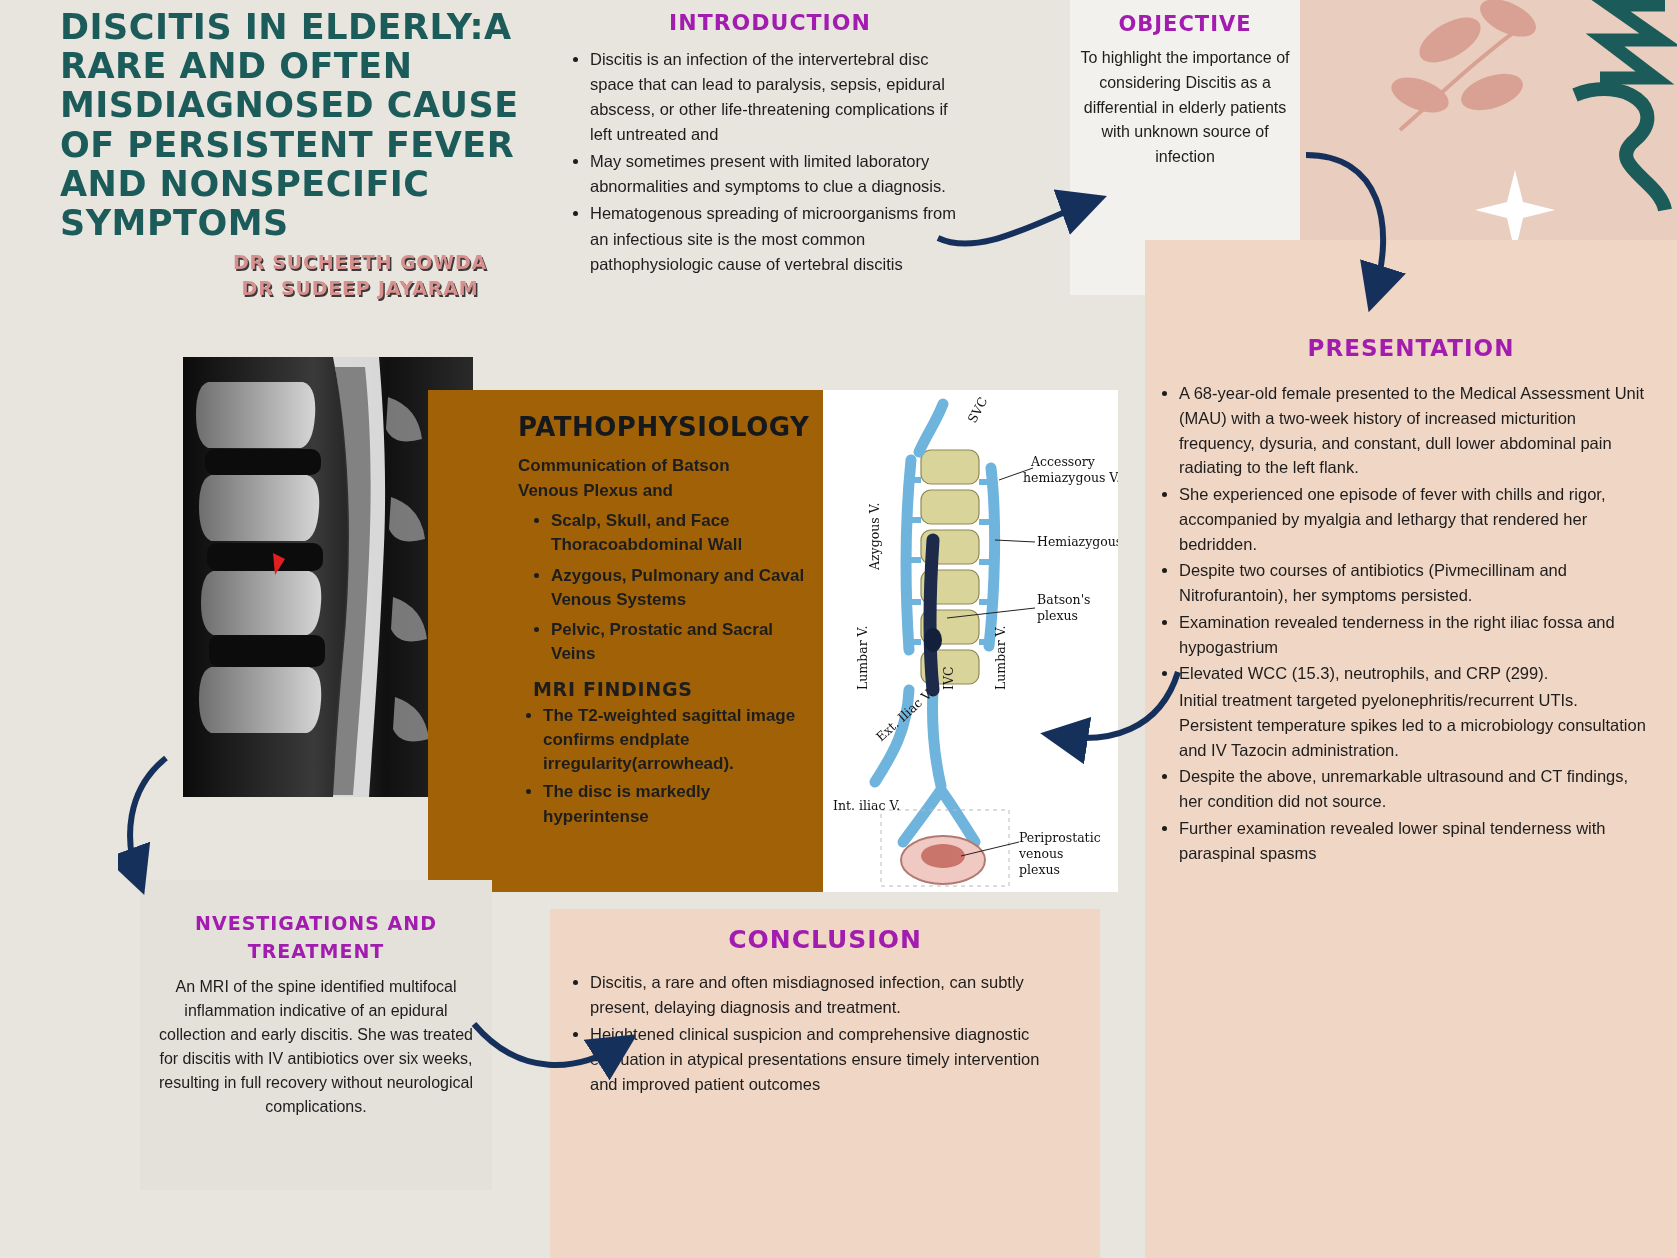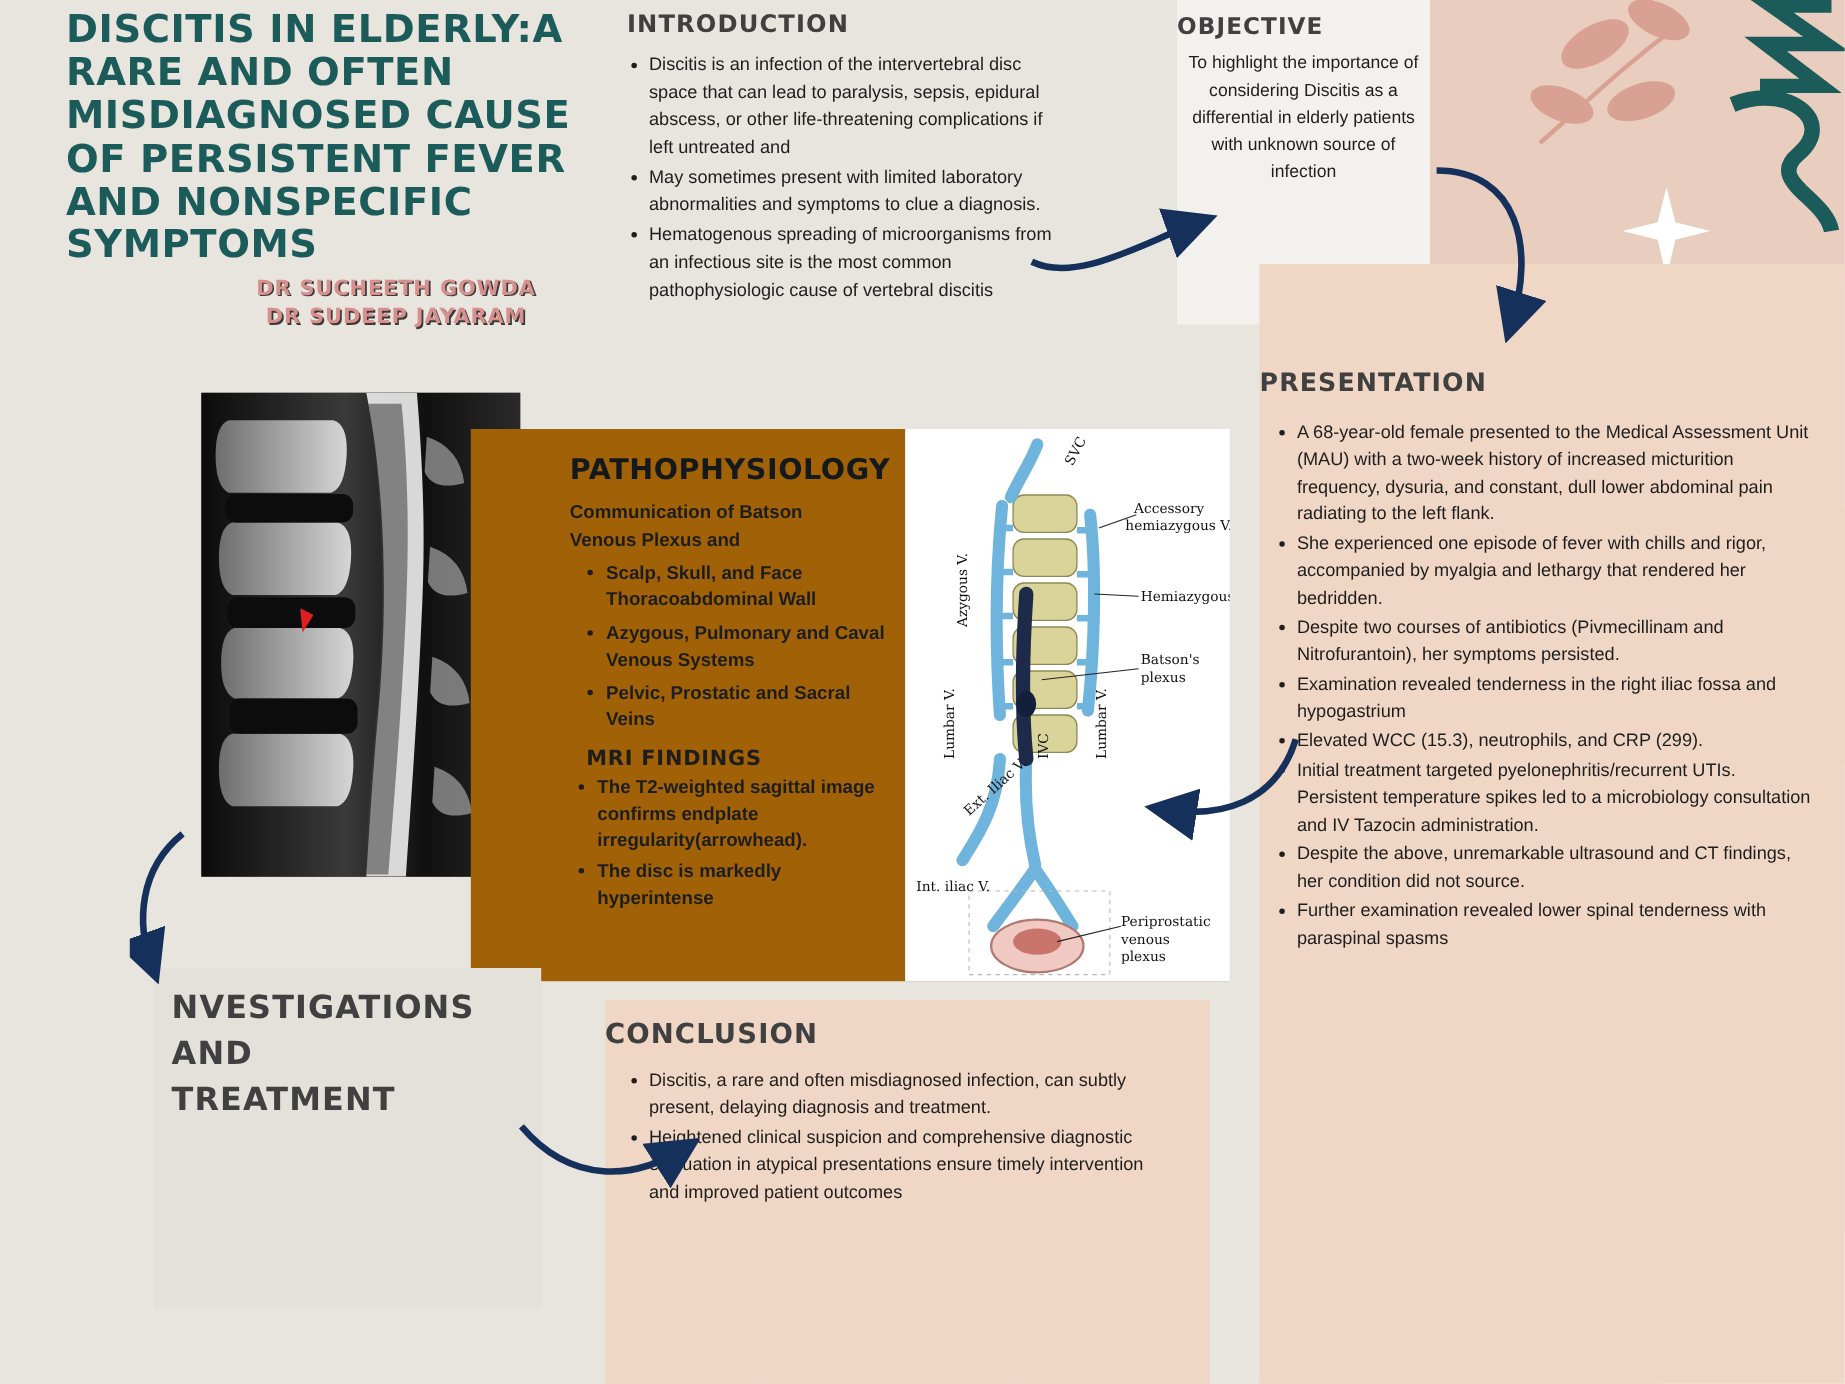--- a/index.html
+++ b/index.html
@@ -42,21 +42,22 @@
     text-shadow:1.5px 1.5px 0 #3a3a3a;
     text-transform:uppercase;
   }
 
   
   .sec-head{
     font-family:"DejaVu Sans", sans-serif;
     font-weight:bold;
     letter-spacing:1px;
     text-transform:uppercase;
-    color:#404040;
+    color:#a21caf;
+    text-align:center;
   }
   ul.bul{margin:0;padding-left:20px;}
   ul.bul li{margin-bottom:2px;}
 
   
   #introduction{
     position:absolute;left:570px;top:0px;width:400px;height:390px;
     background:#e8e4de;
   }
   #introduction .sec-head{font-size:22px;margin-top:10px;}
@@ -120,21 +121,21 @@
   
   #venous-diagram{
     position:absolute;right:0;top:0;width:295px;height:502px;background:#fff;
   }
 
   
   #investigations{
     position:absolute;left:140px;top:880px;width:352px;height:310px;
     background:#e4e0da;
   }
-  #investigations .sec-head{font-size:29px;line-height:1.45;margin-top:14px;padding:0 16px;}
+  #investigations .sec-head{font-size:19px;line-height:1.45;margin-top:30px;padding:0 16px;}
   #investigations .body{
     font-size:16px;line-height:1.5;text-align:center;margin-top:10px;padding:0 14px;
   }
 
   
   #conclusion{
     position:absolute;left:550px;top:909px;width:550px;height:363px;
     background:#f0d6c4;
   }
   #conclusion .sec-head{font-size:25px;margin-top:16px;}
@@ -362,20 +363,21 @@
         </g>
       </svg>
     </div>
   </section>
 
   <section id="investigations">
     <div class="sec-head">
       <div>nvestigations and</div>
       <div>Treatment</div>
     </div>
+    <div class="body">An MRI of the spine identified multifocal inflammation indicative of an epidural collection and early discitis. She was treated for discitis with IV antibiotics over six weeks, resulting in full recovery without neurological complications.</div>
   </section>
 
   <section id="conclusion">
     <div class="sec-head">Conclusion</div>
     <div class="body">
       <ul class="bul">
         <li>Discitis, a rare and often misdiagnosed infection, can subtly present, delaying diagnosis and treatment.</li>
         <li>Heightened clinical suspicion and comprehensive diagnostic evaluation in atypical presentations ensure timely intervention and improved patient outcomes</li>
       </ul>
     </div>

